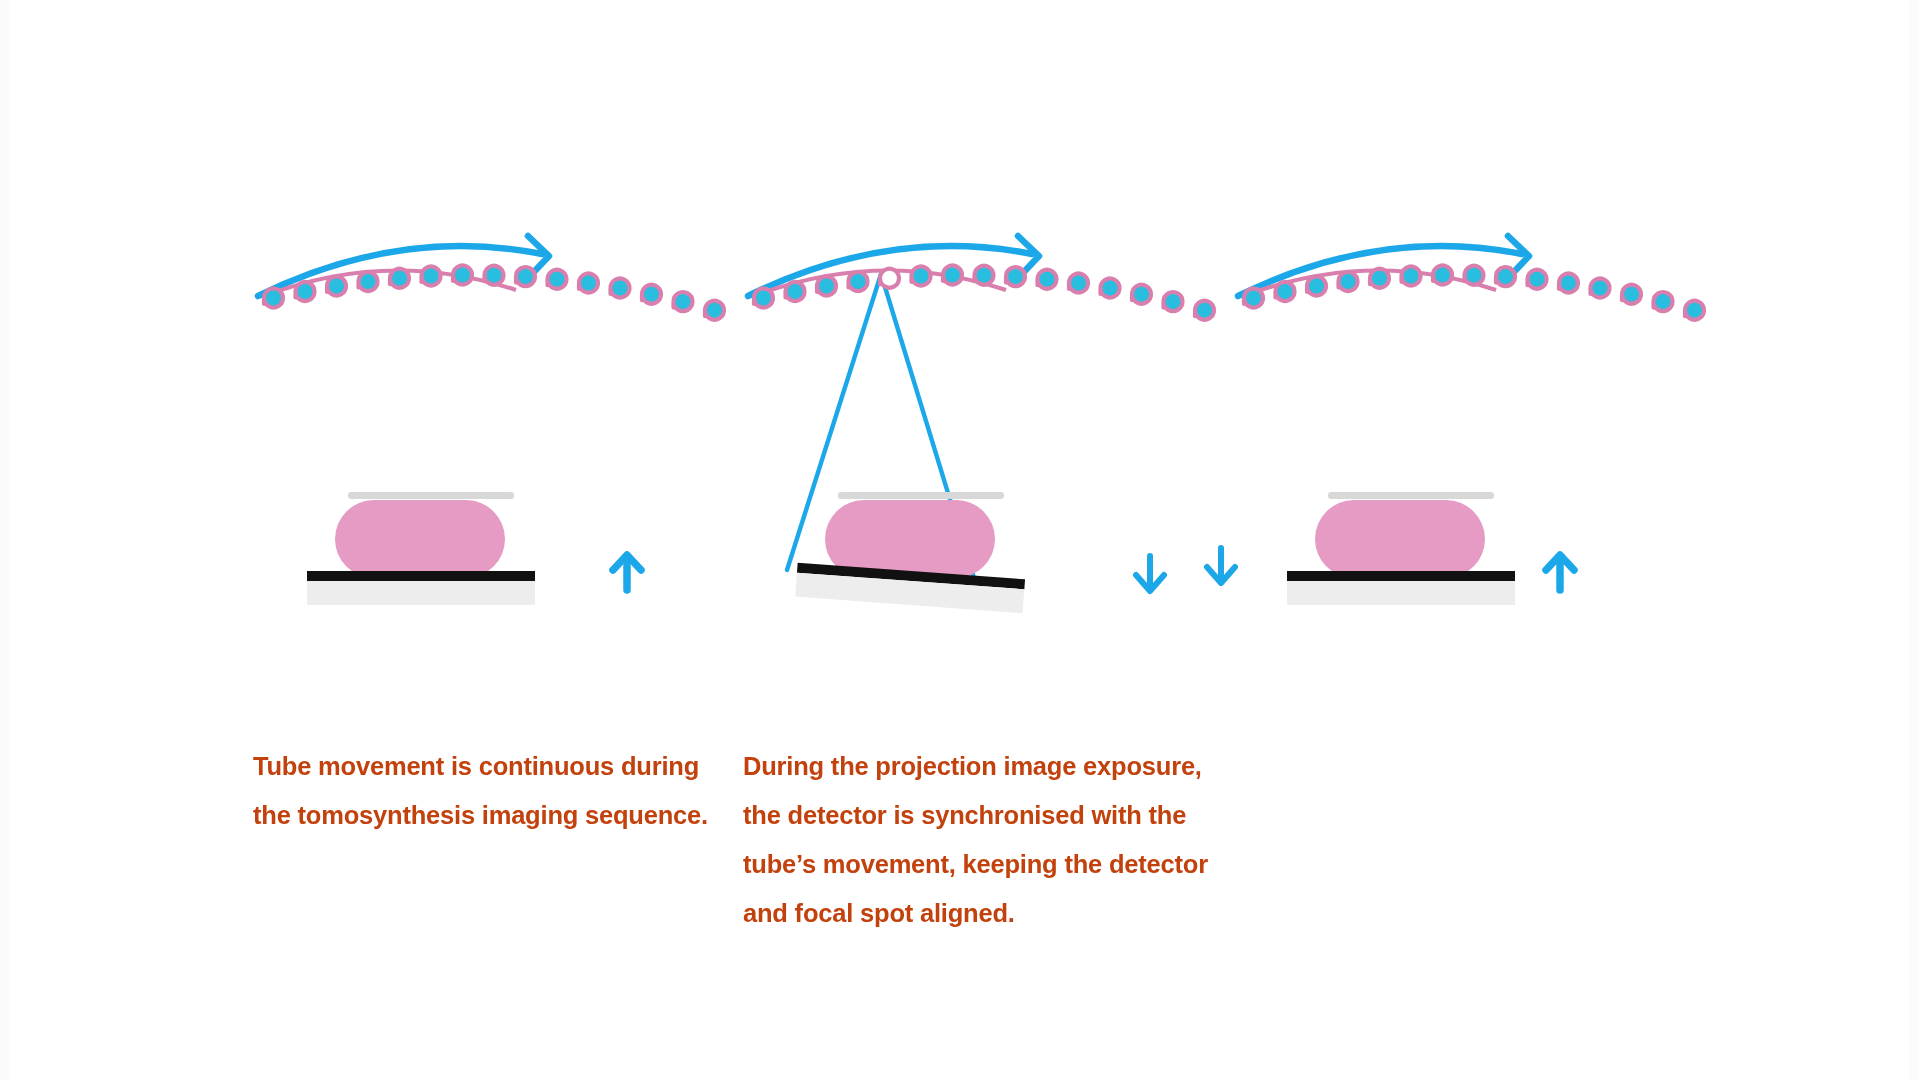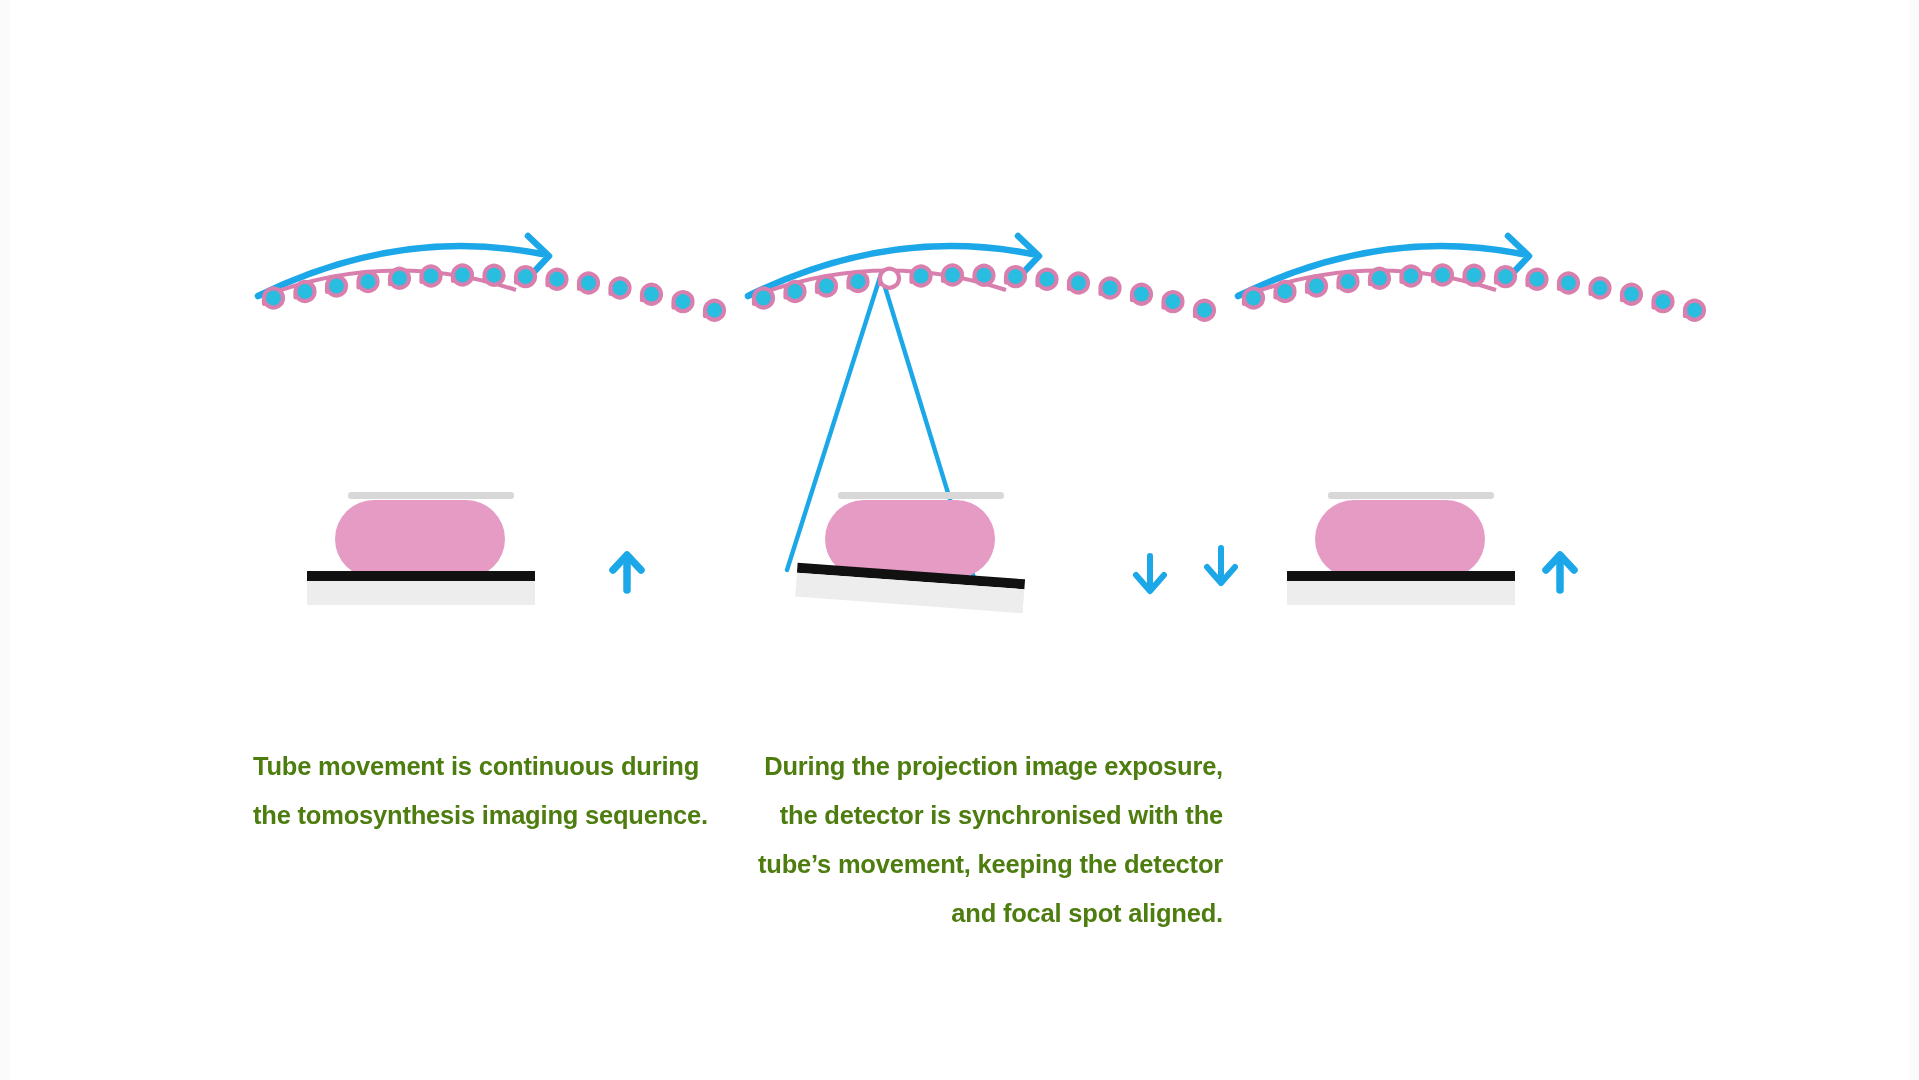--- a/index.html
+++ b/index.html
@@ -66,25 +66,25 @@
 
   .caption {
     position: absolute;
     left: 3px;
     top: 742px;
     width: 470px;
     font-family: "Liberation Sans", sans-serif;
     font-size: 25.5px;
     font-weight: 600;
     line-height: 49px;
-    color: #4d7c0f;
+    color: #c2410c;
     letter-spacing: -0.2px;
     white-space: pre-line;
   }
-  .panel.p1 .caption { width: 480px; text-align: right; }
+  .panel.p1 .caption { width: 480px; }
   .panel.p2 .caption { width: 470px; }
 </style>
 </head>
 <body>
 
 <div id="stage">
 
   <div class="edge-strip left"></div>
   <div class="edge-strip right"></div>
 

